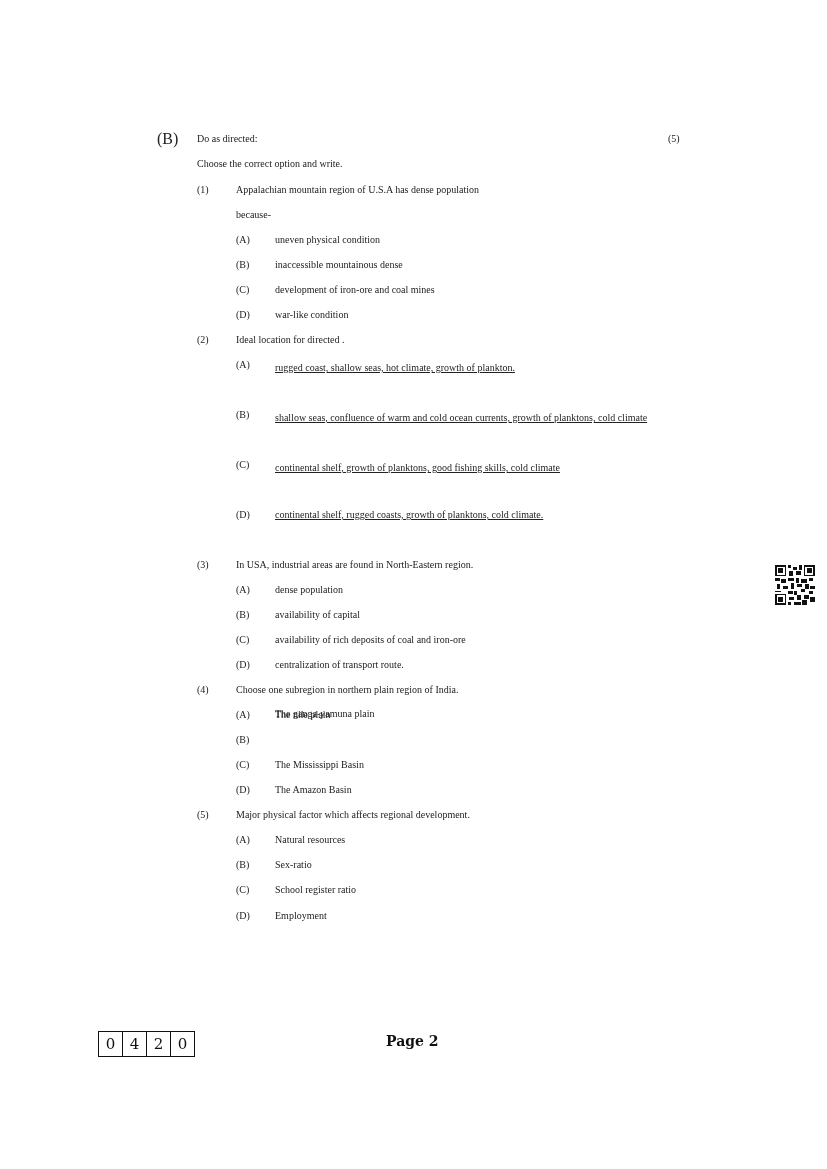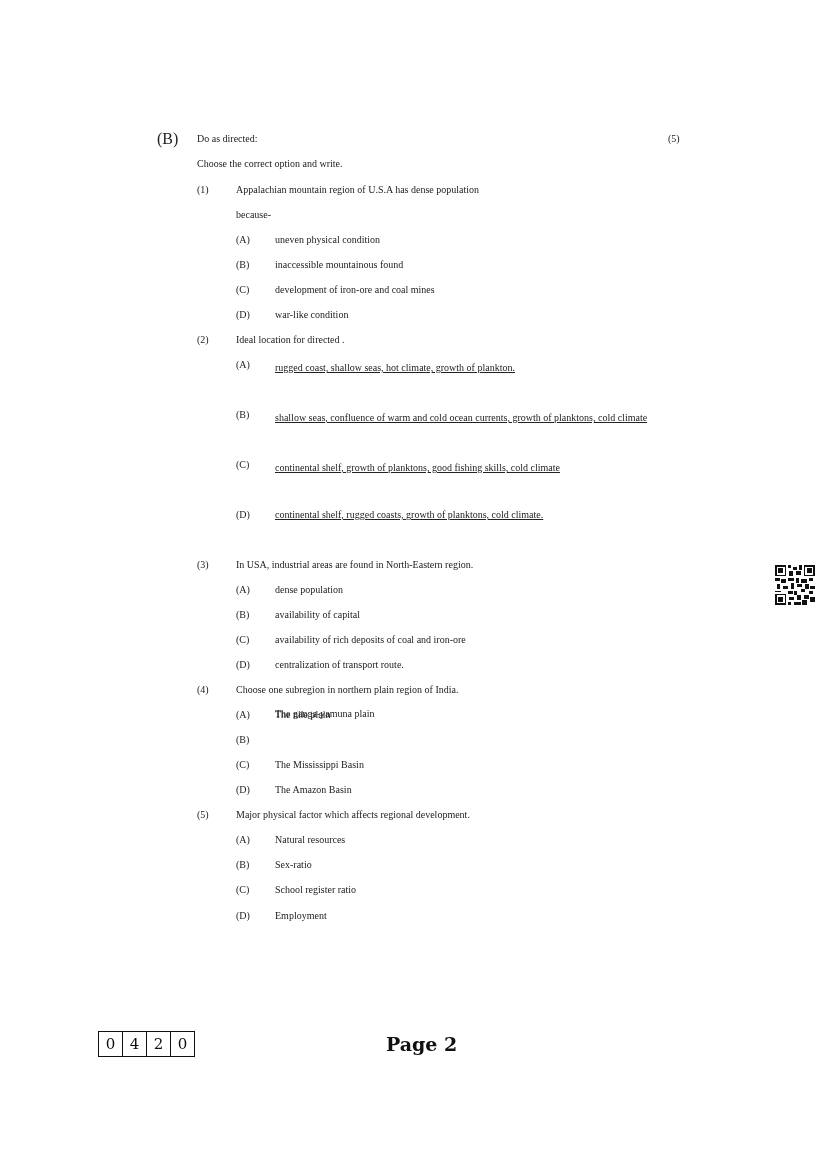--- a/index.html
+++ b/index.html
@@ -14,38 +14,38 @@
   .qnum { left:197px; }
   .qtext { left:236px; }
   .olab { left:236px; }
   .otext { left:275px; }
   .justify { width:376px; white-space:normal; text-align:justify; text-align-last:left;text-decoration:underline; }
   .qr { position:absolute; left:775px; top:565px; width:40px; height:40px; }
   .code-box { position:absolute; left:98px; top:1031px; display:flex; border:1.5px solid #111; }
   .code-cell { width:23px; height:24px; border-left:1.5px solid #111; display:flex; align-items:center;
                justify-content:center; font-family:"DejaVu Serif", serif; font-size:15px; color:#111; }
   .code-cell:first-child { border-left:none; }
-  .page-num { left:386px; top:1033px; font-family:"DejaVu Serif", serif; font-weight:bold; font-size:19px; color:#111; }
+  .page-num { left:386px; top:1033px; font-family:"DejaVu Serif", serif; font-weight:bold; font-size:14px; color:#111; }
 </style>
 </head>
 <body>
 
 <div class="abs t sec-label">(B)</div>
 <div class="abs t sec-title">Do as directed:</div>
 <div class="abs t marks">(5)</div>
 <div class="abs t instr">Choose the correct option and write.</div>
 
 <div>
   <div class="abs t qnum" style="top:180px">(1)</div>
   <div class="abs t qtext" style="top:180px">Appalachian mountain region of U.S.A has dense population</div>
   <div class="abs t qtext" style="top:205px">because-</div>
   <div class="abs t olab" style="top:230px">(A)</div>
   <div class="abs t otext" style="top:230px">uneven physical condition</div>
   <div class="abs t olab" style="top:255px">(B)</div>
-  <div class="abs t otext" style="top:255px">inaccessible mountainous found</div>
+  <div class="abs t otext" style="top:255px">inaccessible mountainous dense</div>
   <div class="abs t olab" style="top:280px">(C)</div>
   <div class="abs t otext" style="top:280px">development of iron-ore and coal mines</div>
   <div class="abs t olab" style="top:305px">(D)</div>
   <div class="abs t otext" style="top:305px">war-like condition</div>
 </div>
 
 <div>
   <div class="abs t qnum" style="top:330px">(2)</div>
   <div class="abs t qtext" style="top:330px">Ideal location for directed .</div>
   <div class="abs t olab" style="top:355px">(A)</div>

